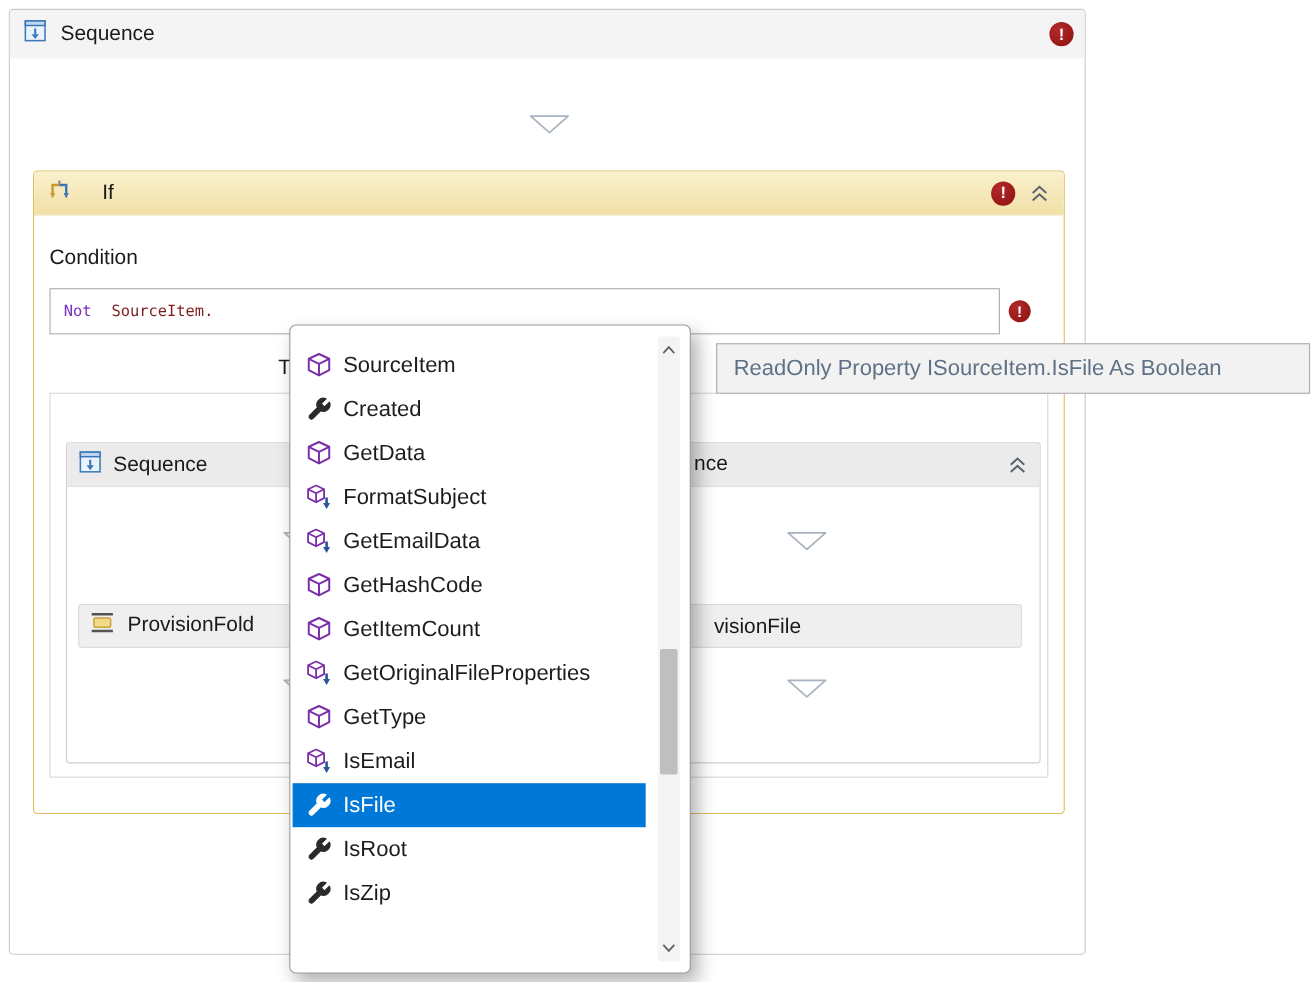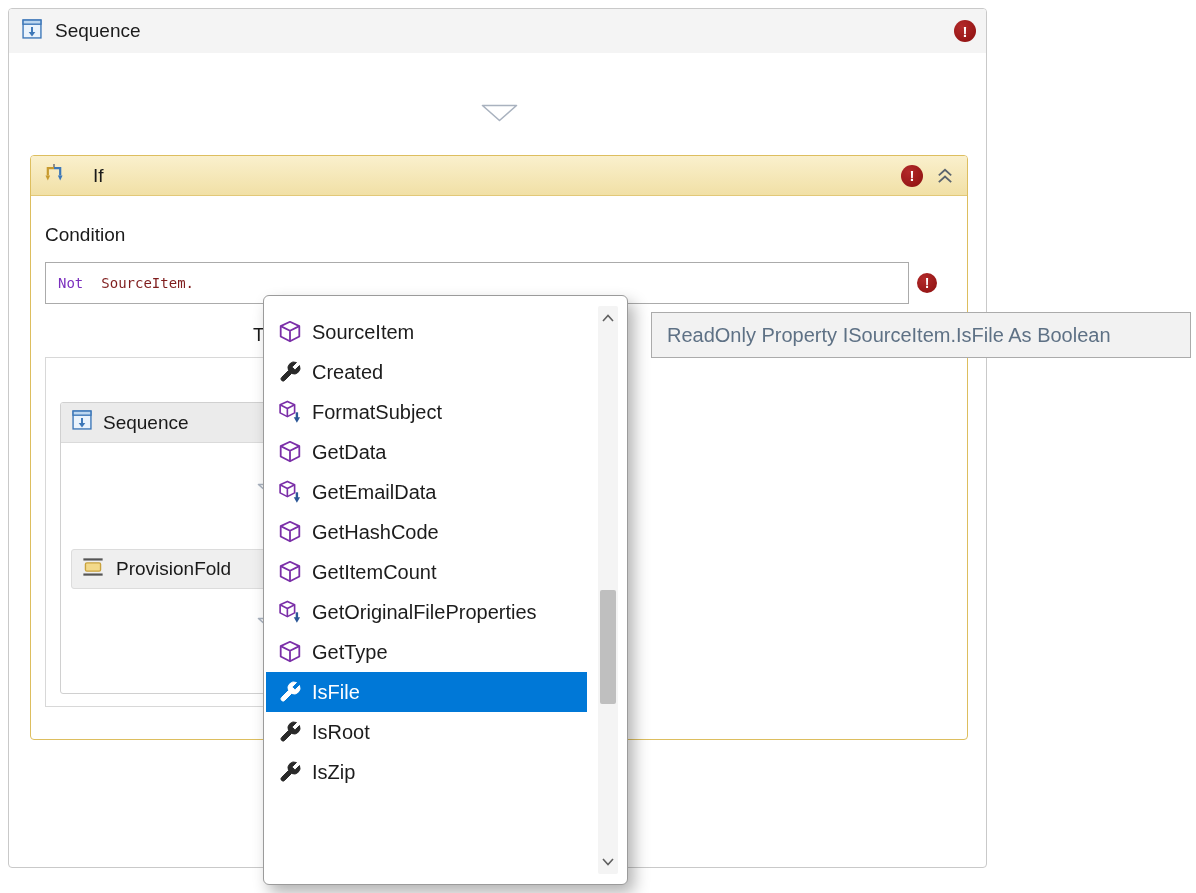--- a/index.html
+++ b/index.html
@@ -175,66 +175,92 @@
           <span>ProvisionFold</span>
         </div>
         <div class="drop-tri tri-b">
           <svg width="37" height="18" viewBox="0 0 37 18">
             <path d="M1.5 1.5 H35.5 L18.5 16.5 Z" fill="#FFFFFF" stroke="#A9B2BF" stroke-width="1.6" stroke-linejoin="round"></path>
           </svg>
         </div>
       </div>
     </div>
 
+    <div class="branch branch-else">
+      <div class="seq-child">
+        <div class="seq-child-header">
+          <span class="seq-title-frag">nce</span>
+          <span class="chev-btn" style="margin-left:auto;">
+            <svg width="18" height="16" viewBox="0 0 16 14">
+              <path d="M2.5 6.5 L8 1.5 L13.5 6.5" fill="none" stroke="#5A646E" stroke-width="1.6"></path>
+              <path d="M2.5 12.5 L8 7.5 L13.5 12.5" fill="none" stroke="#5A646E" stroke-width="1.6"></path>
+            </svg>
+          </span>
+        </div>
+        <div class="drop-tri tri-a">
+          <svg width="37" height="18" viewBox="0 0 37 18">
+            <path d="M1.5 1.5 H35.5 L18.5 16.5 Z" fill="#FFFFFF" stroke="#A9B2BF" stroke-width="1.6" stroke-linejoin="round"></path>
+          </svg>
+        </div>
+        <div class="act-bar">
+          <span class="act-label-frag">visionFile</span>
+        </div>
+        <div class="drop-tri tri-b">
+          <svg width="37" height="18" viewBox="0 0 37 18">
+            <path d="M1.5 1.5 H35.5 L18.5 16.5 Z" fill="#FFFFFF" stroke="#A9B2BF" stroke-width="1.6" stroke-linejoin="round"></path>
+          </svg>
+        </div>
+      </div>
+    </div>
   </div>
 
   <div class="completion">
     <div class="ci-items">
         <div class="ci-row">
           <span class="ci-icon">
   <svg width="24" height="24" viewBox="0 0 16 16">
     <path d="M8 1.2 L14.2 4.1 L14.2 11 L8 14.2 L1.8 11 L1.8 4.1 Z" fill="#FFFFFF" stroke="#7B2FA8" stroke-width="1.2" stroke-linejoin="round"></path>
     <path d="M1.8 4.1 L8 7.2 L14.2 4.1 M8 7.2 L8 14.2" fill="none" stroke="#7B2FA8" stroke-width="1.2" stroke-linejoin="round"></path>
   </svg>
 </span>
           <span class="ci-label">SourceItem</span>
         </div>
         <div class="ci-row">
           <span class="ci-icon">
   <svg width="24" height="24" viewBox="0 0 24 24">
     <path d="M14.7 6.3a1 1 0 0 0 0 1.4l1.6 1.6a1 1 0 0 0 1.4 0l3.77-3.77a6 6 0 0 1-7.94 7.94l-6.91 6.91a2.12 2.12 0 0 1-3-3l6.91-6.91a6 6 0 0 1 7.94-7.94l-3.76 3.76z" fill="currentColor" stroke="currentColor" stroke-width="1" stroke-linejoin="round"></path>
   </svg>
 </span>
           <span class="ci-label">Created</span>
+        </div>
+        <div class="ci-row">
+          <span class="ci-icon">
+  <svg width="24" height="24" viewBox="0 0 16 16">
+    <path d="M8 1.2 L14.2 4.1 L14.2 11 L8 14.2 L1.8 11 L1.8 4.1 Z" fill="#FFFFFF" stroke="#7B2FA8" stroke-width="1.2" stroke-linejoin="round"></path>
+    <path d="M1.8 4.1 L8 7.2 L14.2 4.1 M8 7.2 L8 14.2" fill="none" stroke="#7B2FA8" stroke-width="1.2" stroke-linejoin="round"></path>
+  </svg>
+</span>
+          <span class="ci-label">GetData</span>
         </div>
         <div class="ci-row">
           <span class="ci-icon">
   <svg width="24" height="24" viewBox="0 0 16 16">
     <g transform="scale(0.78)">
       <path d="M8 1.2 L14.2 4.1 L14.2 11 L8 14.2 L1.8 11 L1.8 4.1 Z" fill="#FFFFFF" stroke="#7B2FA8" stroke-width="1.4" stroke-linejoin="round"></path>
       <path d="M1.8 4.1 L8 7.2 L14.2 4.1 M8 7.2 L8 14.2" fill="none" stroke="#7B2FA8" stroke-width="1.4" stroke-linejoin="round"></path>
     </g>
     <path d="M12.6 8.2 V12" stroke="#2B5797" stroke-width="1.6" fill="none"></path>
     <path d="M10.5 11.5 H14.7 L12.6 15.2 Z" fill="#2B5797"></path>
   </svg>
 </span>
           <span class="ci-label">FormatSubject</span>
         </div>
         <div class="ci-row">
           <span class="ci-icon">
   <svg width="24" height="24" viewBox="0 0 16 16">
-    <path d="M8 1.2 L14.2 4.1 L14.2 11 L8 14.2 L1.8 11 L1.8 4.1 Z" fill="#FFFFFF" stroke="#7B2FA8" stroke-width="1.2" stroke-linejoin="round"></path>
-    <path d="M1.8 4.1 L8 7.2 L14.2 4.1 M8 7.2 L8 14.2" fill="none" stroke="#7B2FA8" stroke-width="1.2" stroke-linejoin="round"></path>
-  </svg>
-</span>
-          <span class="ci-label">GetData</span>
-        </div>
-        <div class="ci-row">
-          <span class="ci-icon">
-  <svg width="24" height="24" viewBox="0 0 16 16">
     <g transform="scale(0.78)">
       <path d="M8 1.2 L14.2 4.1 L14.2 11 L8 14.2 L1.8 11 L1.8 4.1 Z" fill="#FFFFFF" stroke="#7B2FA8" stroke-width="1.4" stroke-linejoin="round"></path>
       <path d="M1.8 4.1 L8 7.2 L14.2 4.1 M8 7.2 L8 14.2" fill="none" stroke="#7B2FA8" stroke-width="1.4" stroke-linejoin="round"></path>
     </g>
     <path d="M12.6 8.2 V12" stroke="#2B5797" stroke-width="1.6" fill="none"></path>
     <path d="M10.5 11.5 H14.7 L12.6 15.2 Z" fill="#2B5797"></path>
   </svg>
 </span>
           <span class="ci-label">GetEmailData</span>
         </div>
@@ -271,20 +297,33 @@
         </div>
         <div class="ci-row">
           <span class="ci-icon">
   <svg width="24" height="24" viewBox="0 0 16 16">
     <path d="M8 1.2 L14.2 4.1 L14.2 11 L8 14.2 L1.8 11 L1.8 4.1 Z" fill="#FFFFFF" stroke="#7B2FA8" stroke-width="1.2" stroke-linejoin="round"></path>
     <path d="M1.8 4.1 L8 7.2 L14.2 4.1 M8 7.2 L8 14.2" fill="none" stroke="#7B2FA8" stroke-width="1.2" stroke-linejoin="round"></path>
   </svg>
 </span>
           <span class="ci-label">GetType</span>
         </div>
+        <div class="ci-row">
+          <span class="ci-icon">
+  <svg width="24" height="24" viewBox="0 0 16 16">
+    <g transform="scale(0.78)">
+      <path d="M8 1.2 L14.2 4.1 L14.2 11 L8 14.2 L1.8 11 L1.8 4.1 Z" fill="#FFFFFF" stroke="#7B2FA8" stroke-width="1.4" stroke-linejoin="round"></path>
+      <path d="M1.8 4.1 L8 7.2 L14.2 4.1 M8 7.2 L8 14.2" fill="none" stroke="#7B2FA8" stroke-width="1.4" stroke-linejoin="round"></path>
+    </g>
+    <path d="M12.6 8.2 V12" stroke="#2B5797" stroke-width="1.6" fill="none"></path>
+    <path d="M10.5 11.5 H14.7 L12.6 15.2 Z" fill="#2B5797"></path>
+  </svg>
+</span>
+          <span class="ci-label">IsEmail</span>
+        </div>
         <div class="ci-row selected">
           <span class="ci-icon">
   <svg width="24" height="24" viewBox="0 0 24 24">
     <path d="M14.7 6.3a1 1 0 0 0 0 1.4l1.6 1.6a1 1 0 0 0 1.4 0l3.77-3.77a6 6 0 0 1-7.94 7.94l-6.91 6.91a2.12 2.12 0 0 1-3-3l6.91-6.91a6 6 0 0 1 7.94-7.94l-3.76 3.76z" fill="currentColor" stroke="currentColor" stroke-width="1" stroke-linejoin="round"></path>
   </svg>
 </span>
           <span class="ci-label">IsFile</span>
         </div>
         <div class="ci-row">
           <span class="ci-icon">

